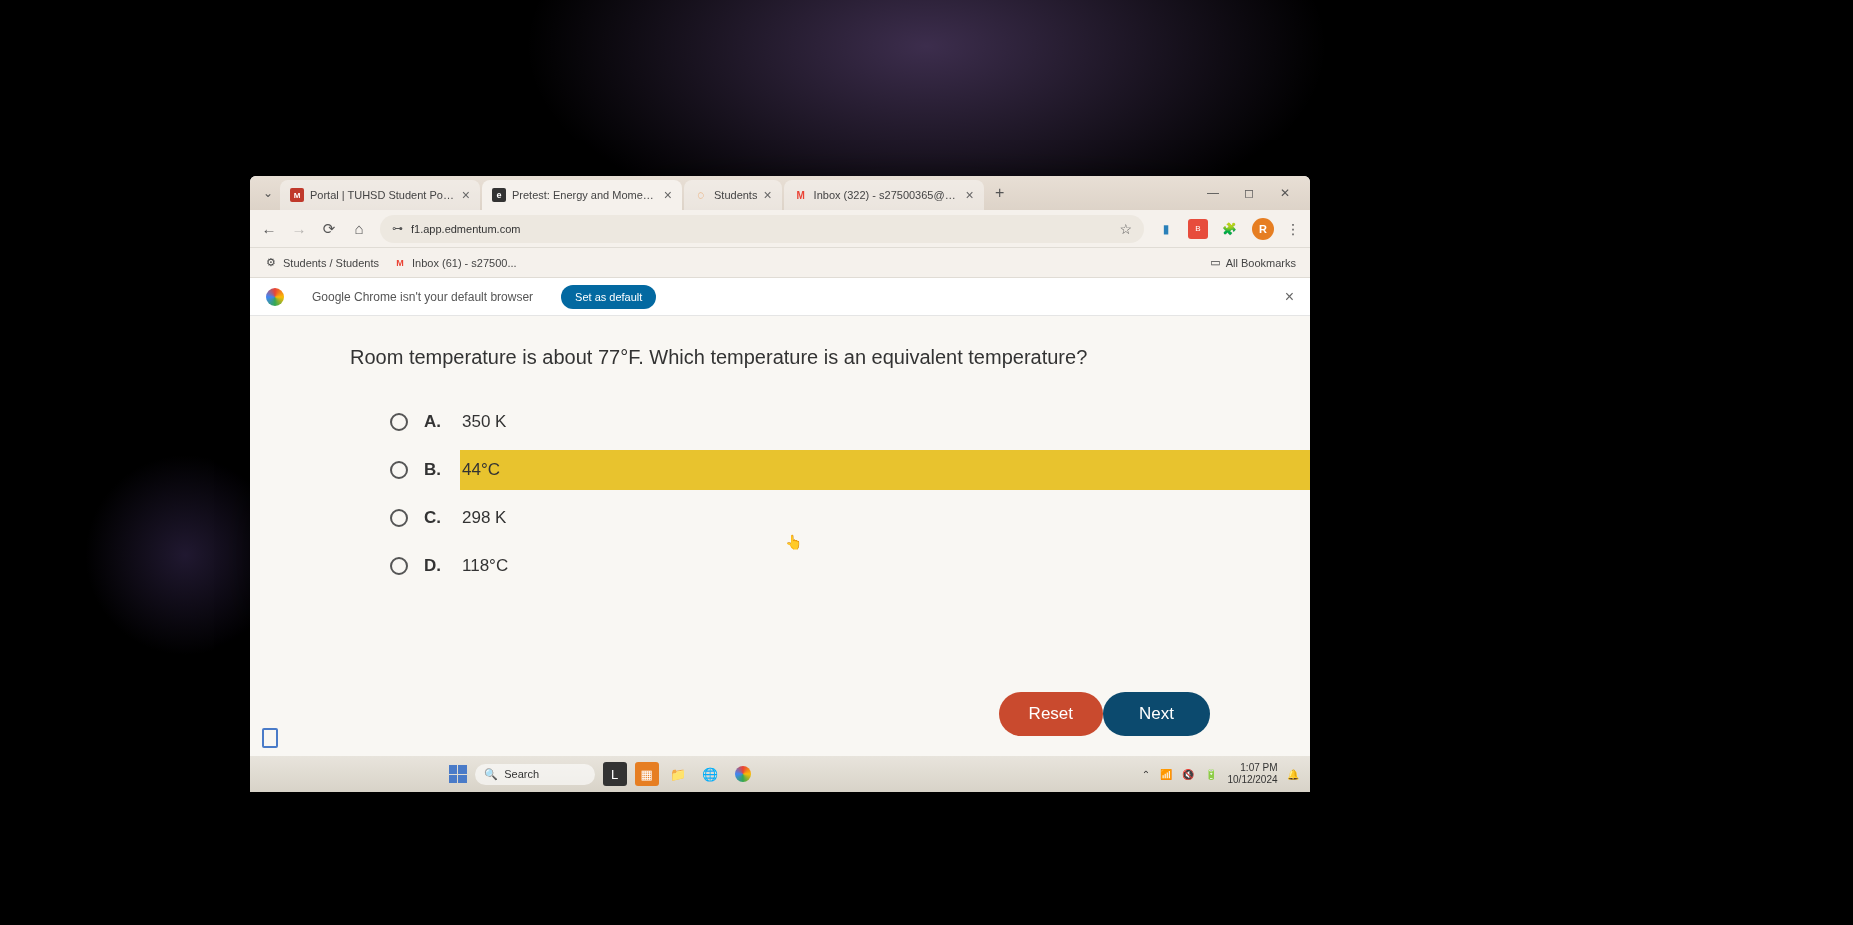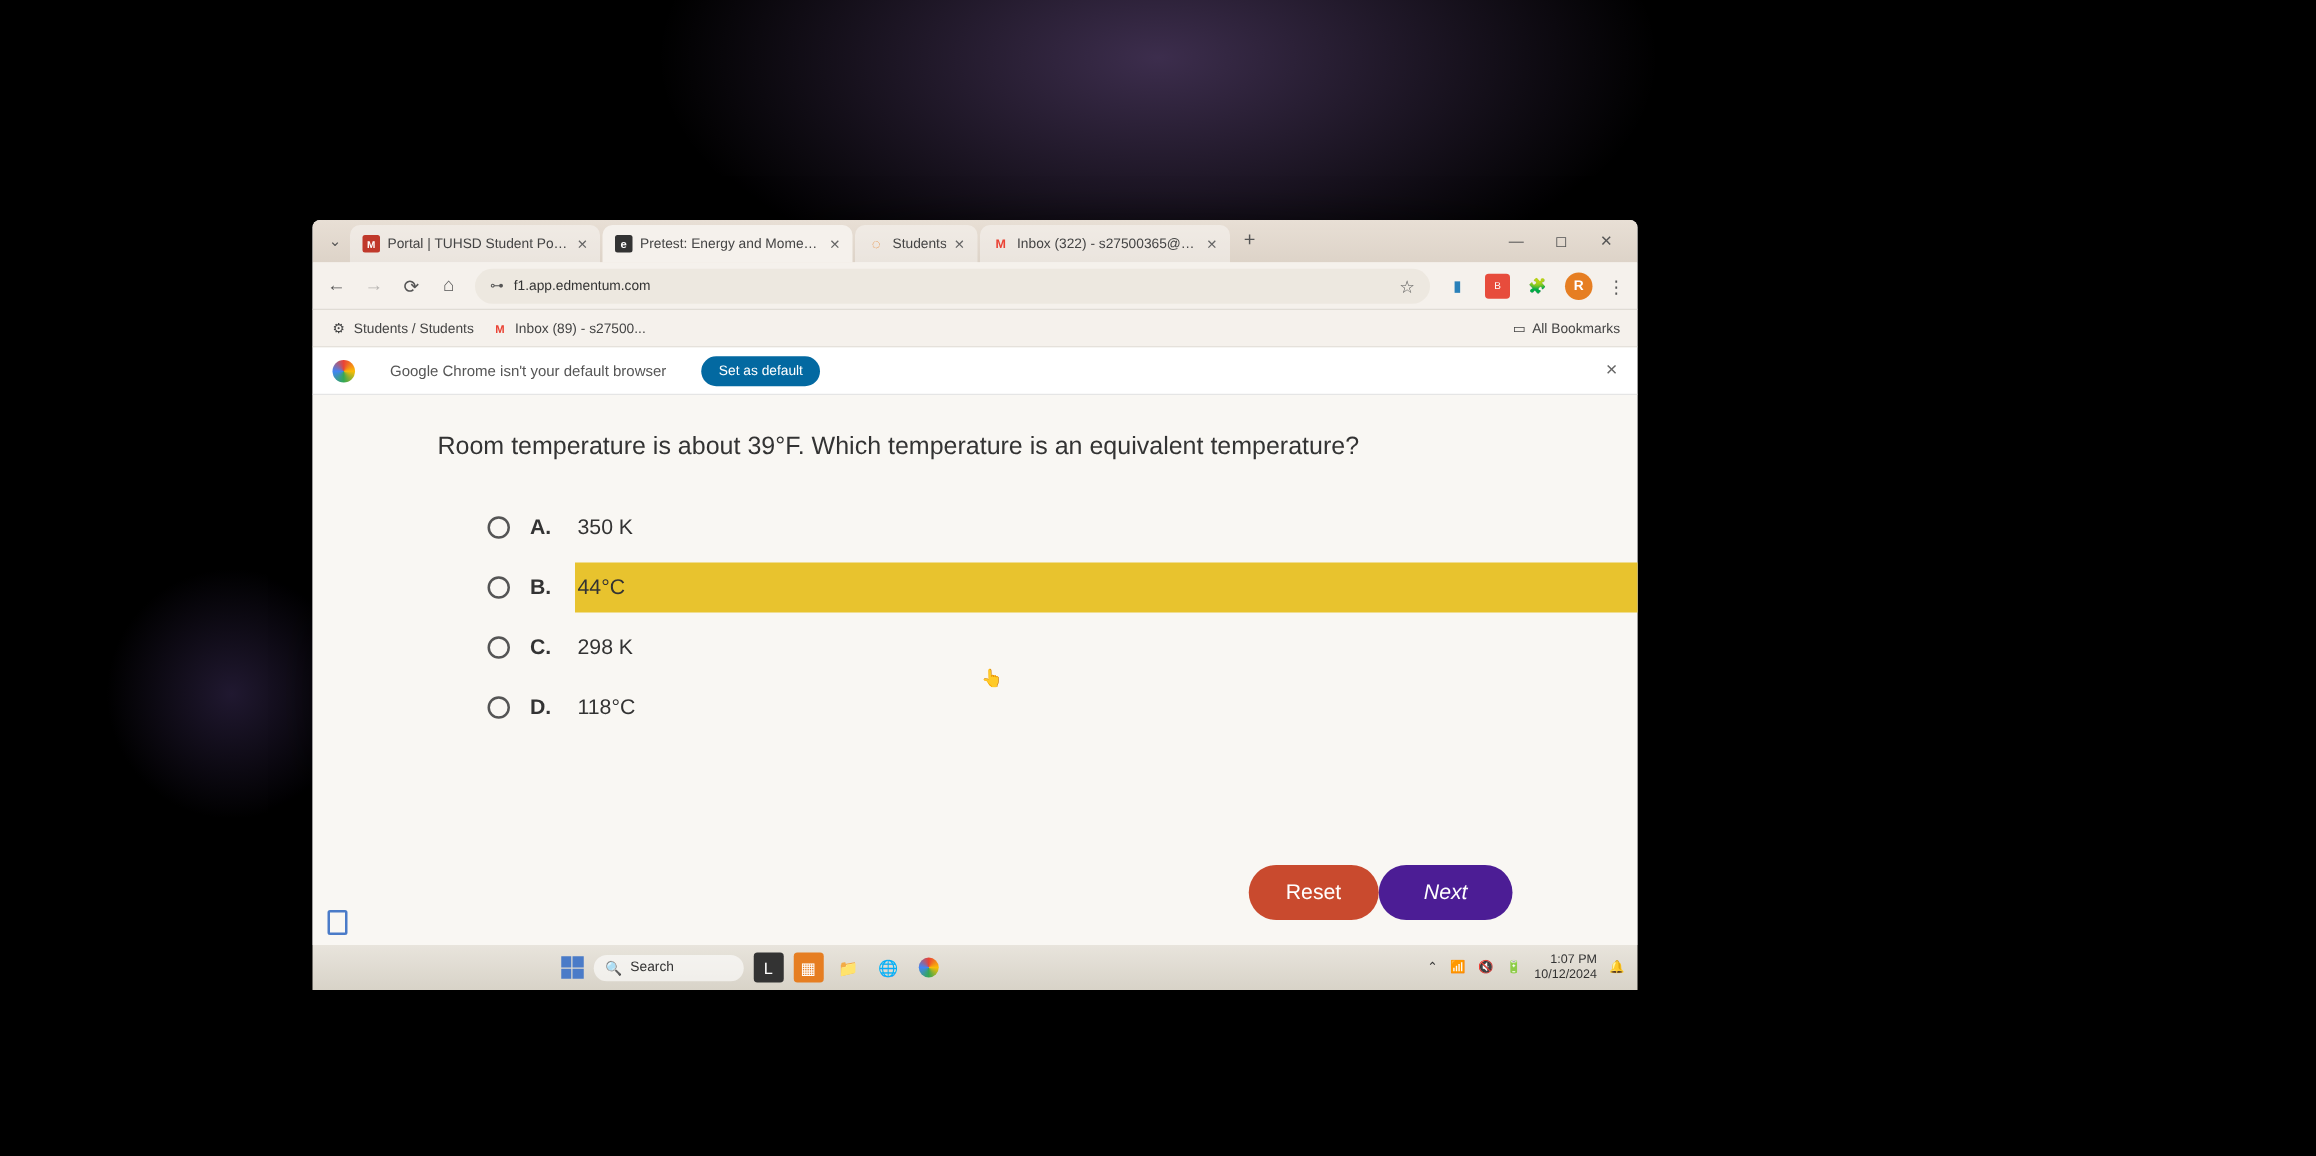--- a/index.html
+++ b/index.html
@@ -60,21 +60,21 @@
 .option.highlighted::before { content: ''; position: absolute; left: 70px; right: -100px; top: -2px; bottom: -2px; background: #e8c32e; z-index: 0; }
 .option > * { position: relative; z-index: 1; }
 .radio { width: 18px; height: 18px; border: 2px solid #555; border-radius: 50%; }
 .option-letter { font-weight: bold; width: 22px; }
 .option-text { }
 .cursor-hand { position: absolute; left: 535px; top: 218px; font-size: 14px; z-index: 10; }
 
 .action-buttons { position: absolute; bottom: 20px; right: 100px; display: flex; }
 .btn { padding: 12px 30px; border-radius: 22px; font-size: 17px; font-weight: 500; color: #fff; cursor: pointer; border: none; }
 .btn-reset { background: #c94a2e; }
-.btn-next { background: #4c1d95; padding: 12px 36px; font-style: italic; }
+.btn-next { background: #0c4a6e; padding: 12px 36px; }
 
 .page-indicator { position: absolute; bottom: 8px; left: 12px; width: 16px; height: 20px; border: 2px solid #4a7bc8; border-radius: 2px; }
 
 
 .taskbar { position: absolute; left: 250px; top: 756px; width: 1060px; height: 36px; background: linear-gradient(#e8e4dc, #d8d3c8); display: flex; align-items: center; padding: 0 10px; gap: 10px; font-size: 11px; color: #333; }
 .taskbar-center { margin: 0 auto; display: flex; align-items: center; gap: 8px; }
 .win-logo { width: 18px; height: 18px; display: grid; grid-template: 1fr 1fr / 1fr 1fr; gap: 1px; }
 .win-logo > div { background: #4a7bc8; }
 .search-box { display: flex; align-items: center; gap: 6px; background: rgba(255,255,255,0.6); padding: 4px 10px; border-radius: 14px; width: 120px; }
 .task-icon { width: 24px; height: 24px; display: flex; align-items: center; justify-content: center; border-radius: 3px; font-size: 13px; }
@@ -135,37 +135,37 @@
     <span class="menu-dots">⋮</span>
   </div>
 
   <div class="bookmarks-bar">
     <div class="bookmark">
       <span class="bookmark-icon">⚙</span>
       <span>Students / Students</span>
     </div>
     <div class="bookmark">
       <span class="bookmark-icon" style="color:#ea4335;font-weight:bold;font-size:9px">M</span>
-      <span>Inbox (89) - s27500...</span>
+      <span>Inbox (61) - s27500...</span>
     </div>
     <div class="all-bookmarks">
       <span>▭</span>
       <span>All Bookmarks</span>
     </div>
   </div>
 
   <div class="banner">
     <div class="banner-icon"></div>
     <span>Google Chrome isn't your default browser</span>
     <span class="banner-btn">Set as default</span>
     <span class="banner-close">×</span>
   </div>
 
   <div class="content">
-    <div class="question">Room temperature is about 39°F. Which temperature is an equivalent temperature?</div>
+    <div class="question">Room temperature is about 77°F. Which temperature is an equivalent temperature?</div>
     <div class="options">
       <div class="option">
         <span class="radio"></span>
         <span class="option-letter">A.</span>
         <span class="option-text">350 K</span>
       </div>
       <div class="option highlighted">
         <span class="radio"></span>
         <span class="option-letter">B.</span>
         <span class="option-text">44°C</span>

